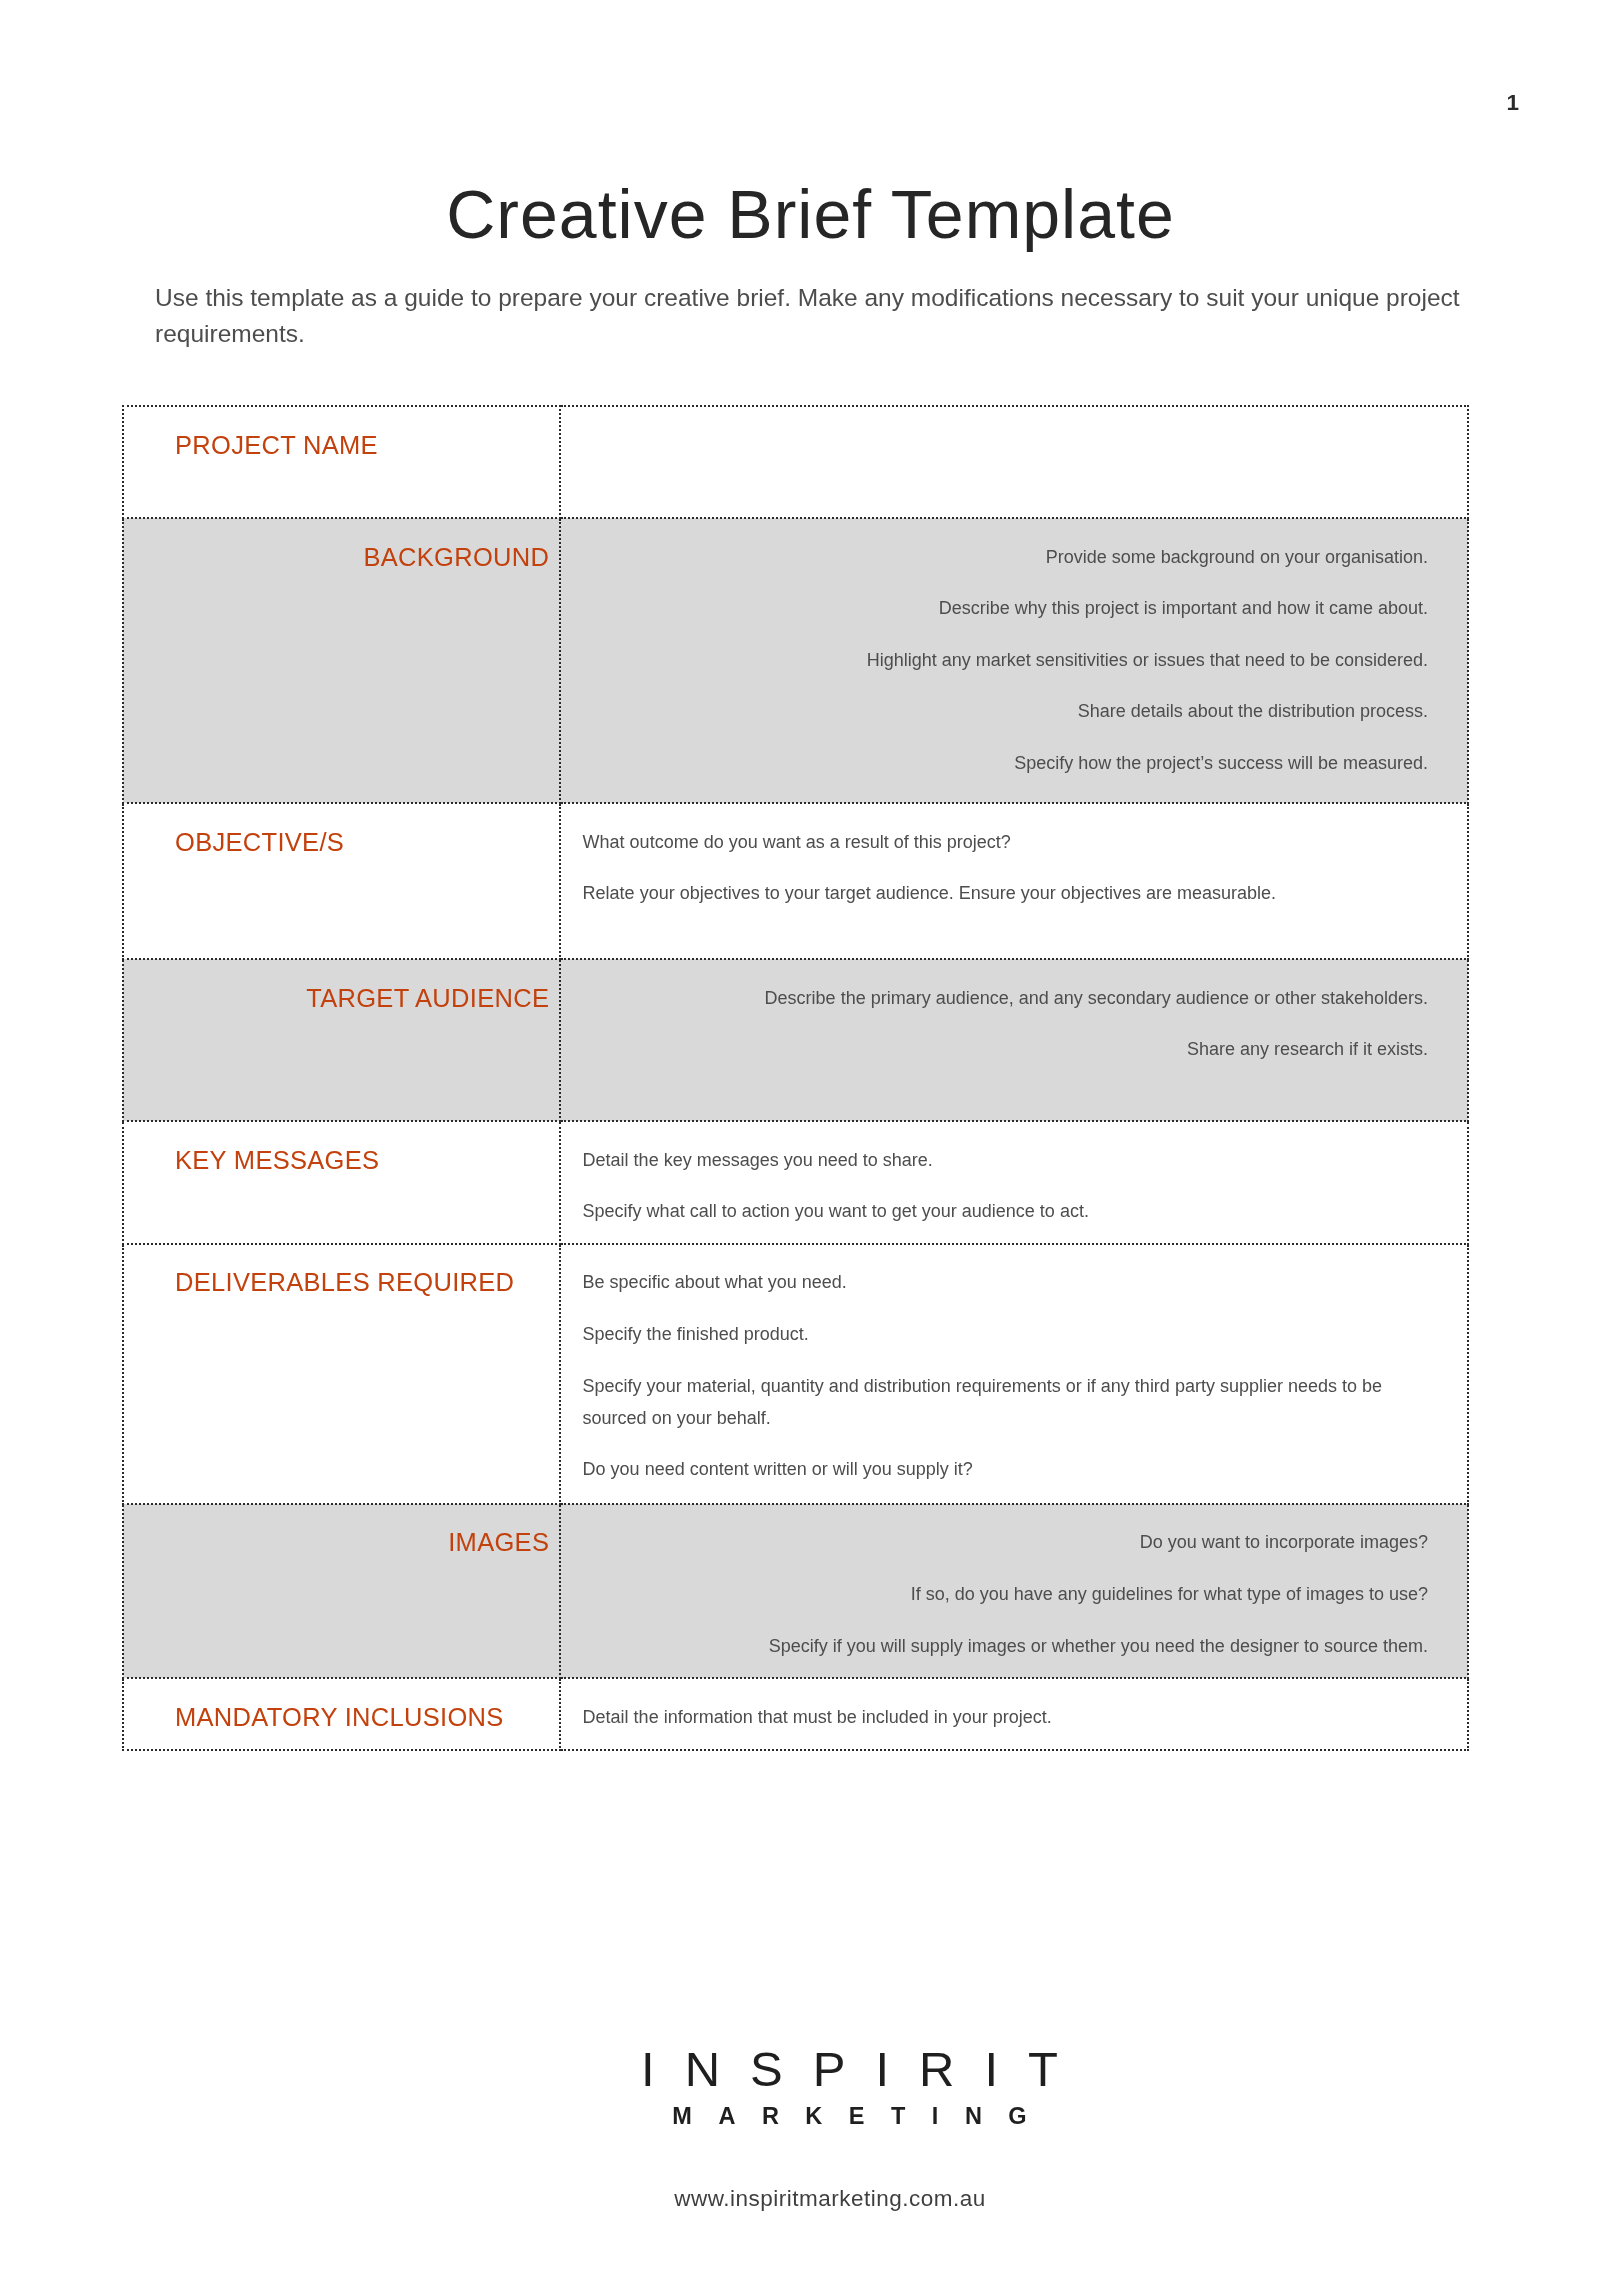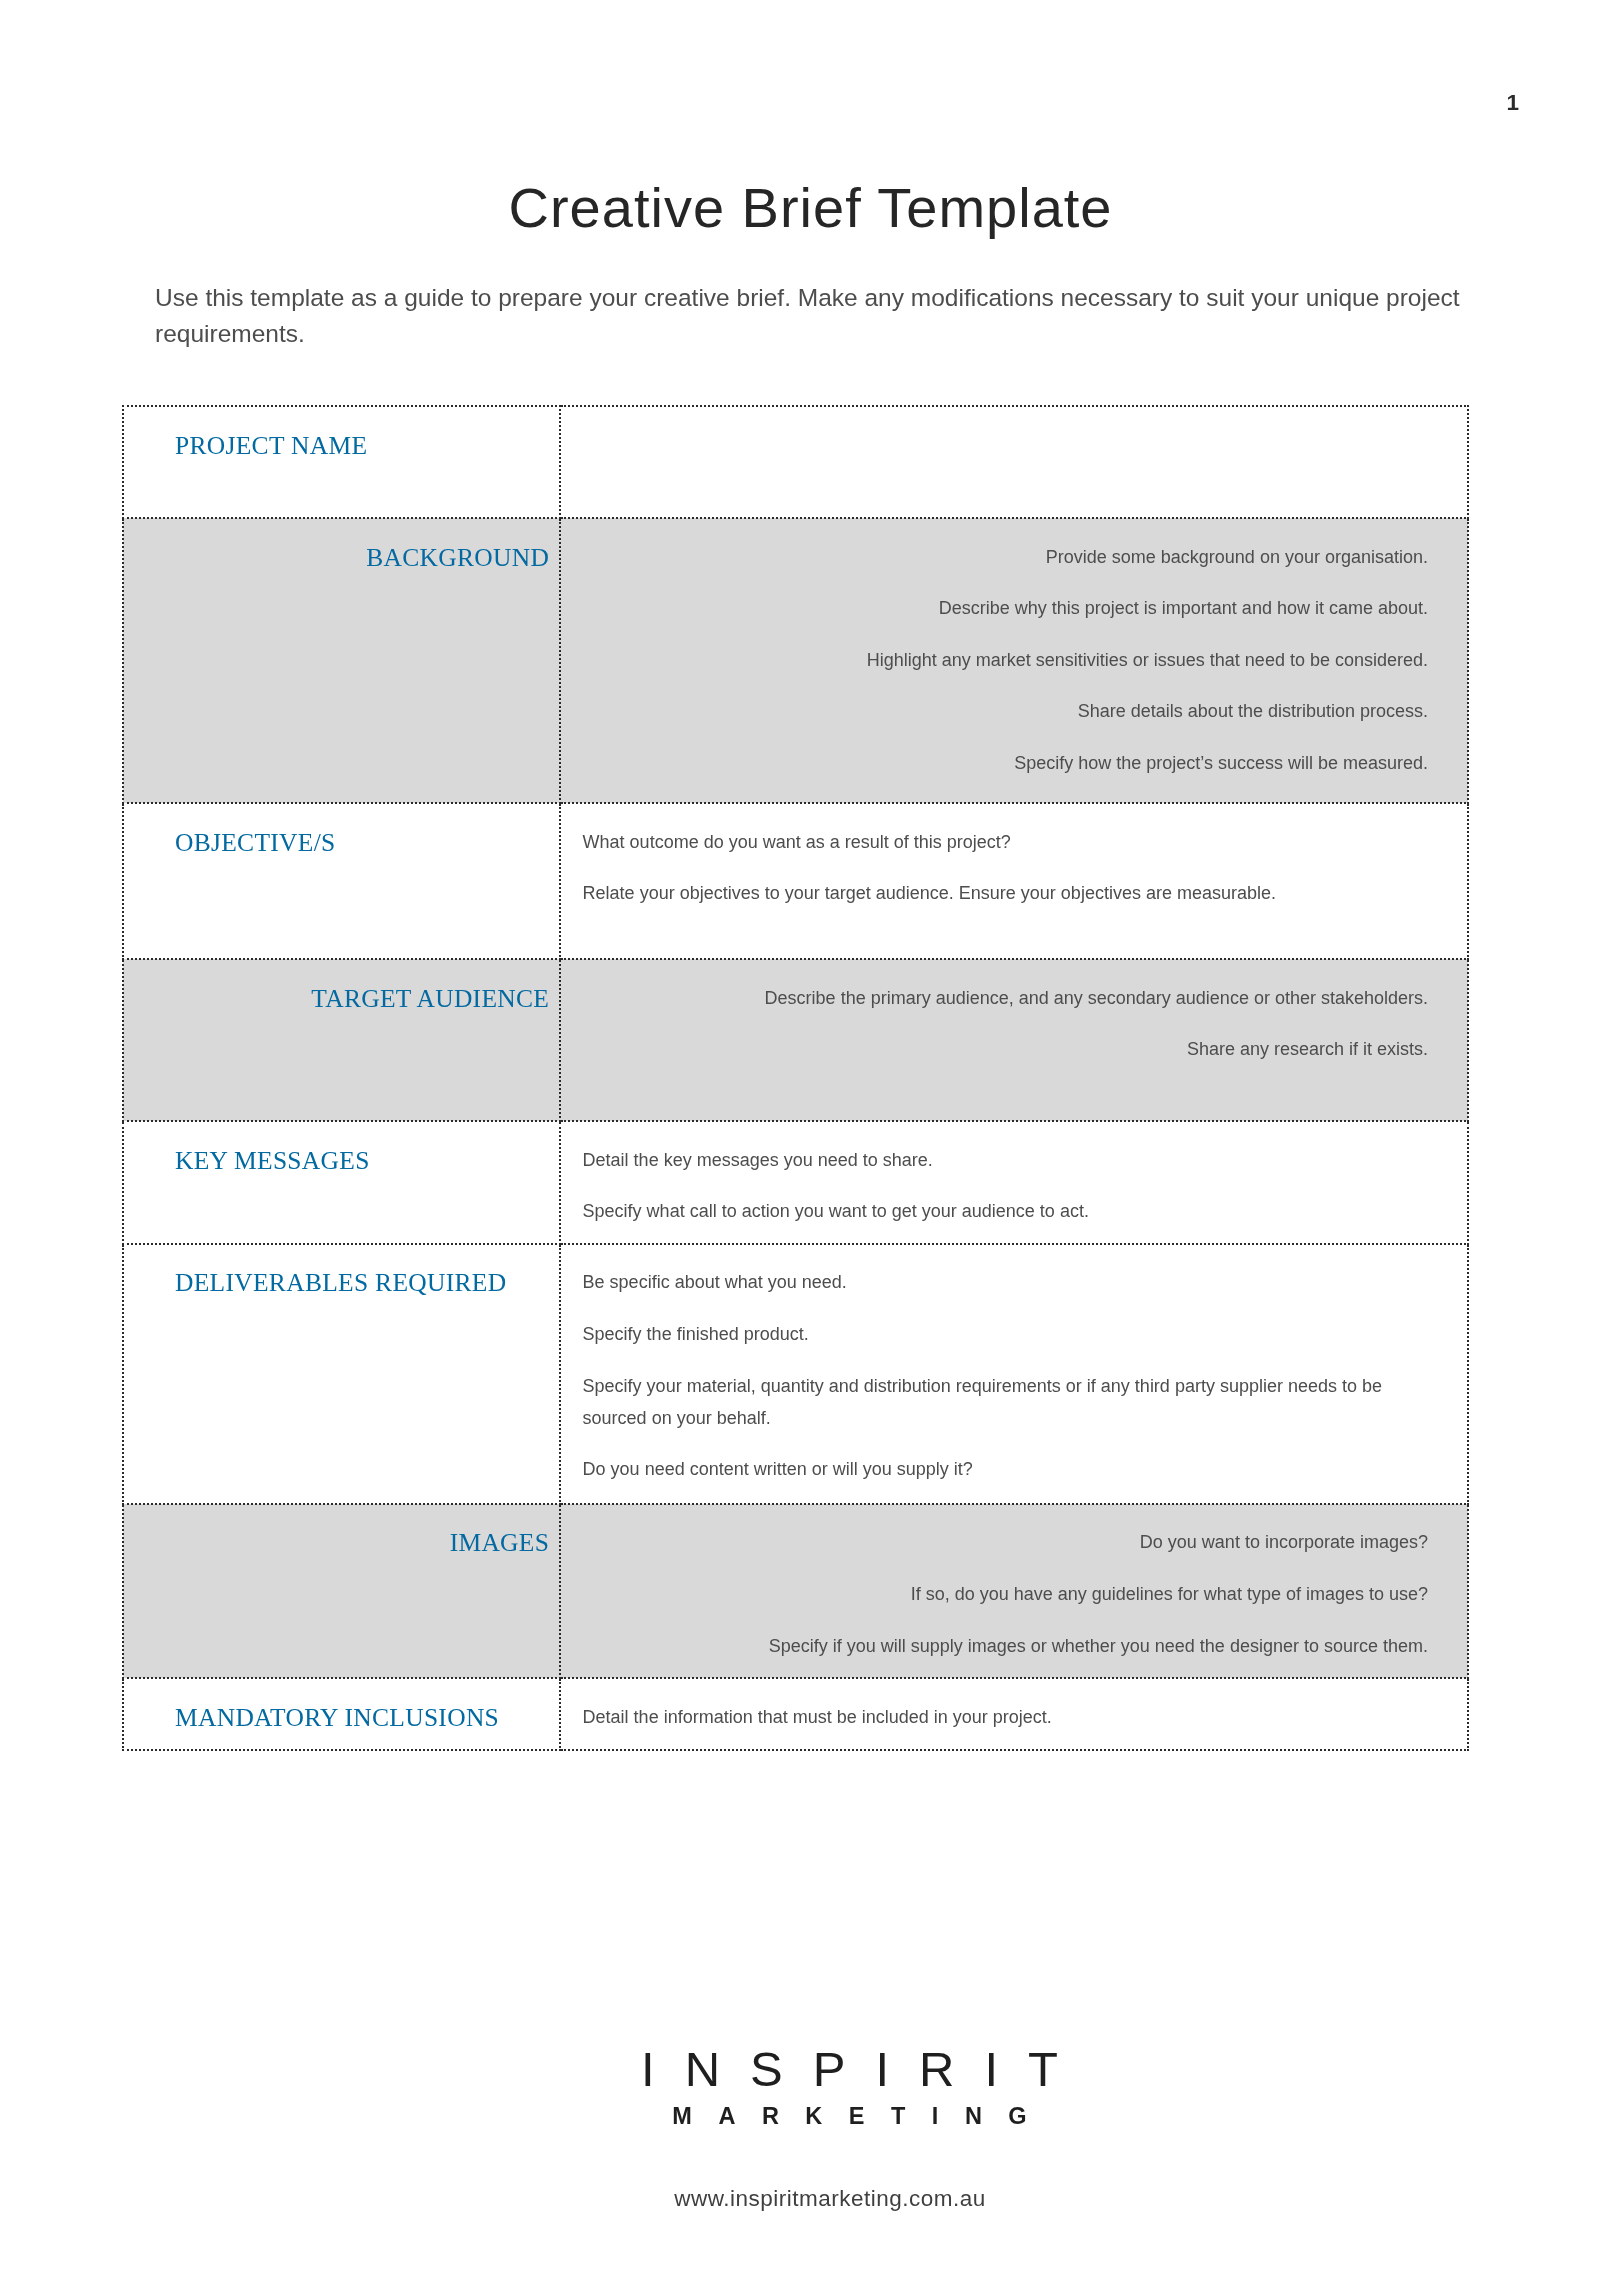--- a/index.html
+++ b/index.html
@@ -6,40 +6,40 @@
   .page{
     position:relative;width:1621px;height:2293px;background:#fff;overflow:hidden;
     font-family:"Liberation Sans","DejaVu Sans",sans-serif;color:#4d4d4d;
   }
   .page-number{
     position:absolute;top:90px;right:102px;
     font-size:22.5px;font-weight:700;color:#2b2b2b;
   }
   .title{
     position:absolute;top:175px;left:0;width:100%;margin:0;
-    text-align:center;font-size:56px;font-weight:300;letter-spacing:1px;
+    text-align:center;font-size:68px;font-weight:300;letter-spacing:1px;
     color:var(--title-text,#262626);
   }
   .intro{
     position:absolute;top:280px;left:155px;width:1333px;margin:0;
     font-size:24.5px;line-height:36px;color:var(--body-text,#4d4d4d);
   }
   .brief-table{
     position:absolute;top:405px;left:122px;width:1345px;
     border-collapse:collapse;table-layout:fixed;
     border:2.9px dotted var(--border,#2a2a2a);
   }
   .brief-table td{
     border:2px dotted var(--border,#2a2a2a);
     vertical-align:top;background:#ffffff;
   }
   tr.shaded td{background:var(--shaded-row,#d9d9d9);text-align:right;}
   .label-cell{
     padding:23.5px 9.8px 15.7px 51px;
-    font-size:25.5px;letter-spacing:0.3px;color:#0369a1;font-weight:400;font-family:Liberation Serif, serif;
+    font-size:25.5px;letter-spacing:0.3px;color:#c2410c;font-weight:400;
   }
   .body-cell{
     padding:21.6px 39px 15.7px 21.6px;
     font-size:18px;line-height:32px;color:var(--body-text,#4d4d4d);
   }
   .body-cell p{margin:0 0 19.6px 0;}
   .body-cell p:last-child{margin-bottom:0;}
   .footer{position:absolute;left:0;top:0;width:100%;height:100%;pointer-events:none;}
   .logo{position:absolute;top:2045px;left:39px;width:100%;text-align:center;color:var(--logo-text,#1f1f1f);}
   .logo-top{

